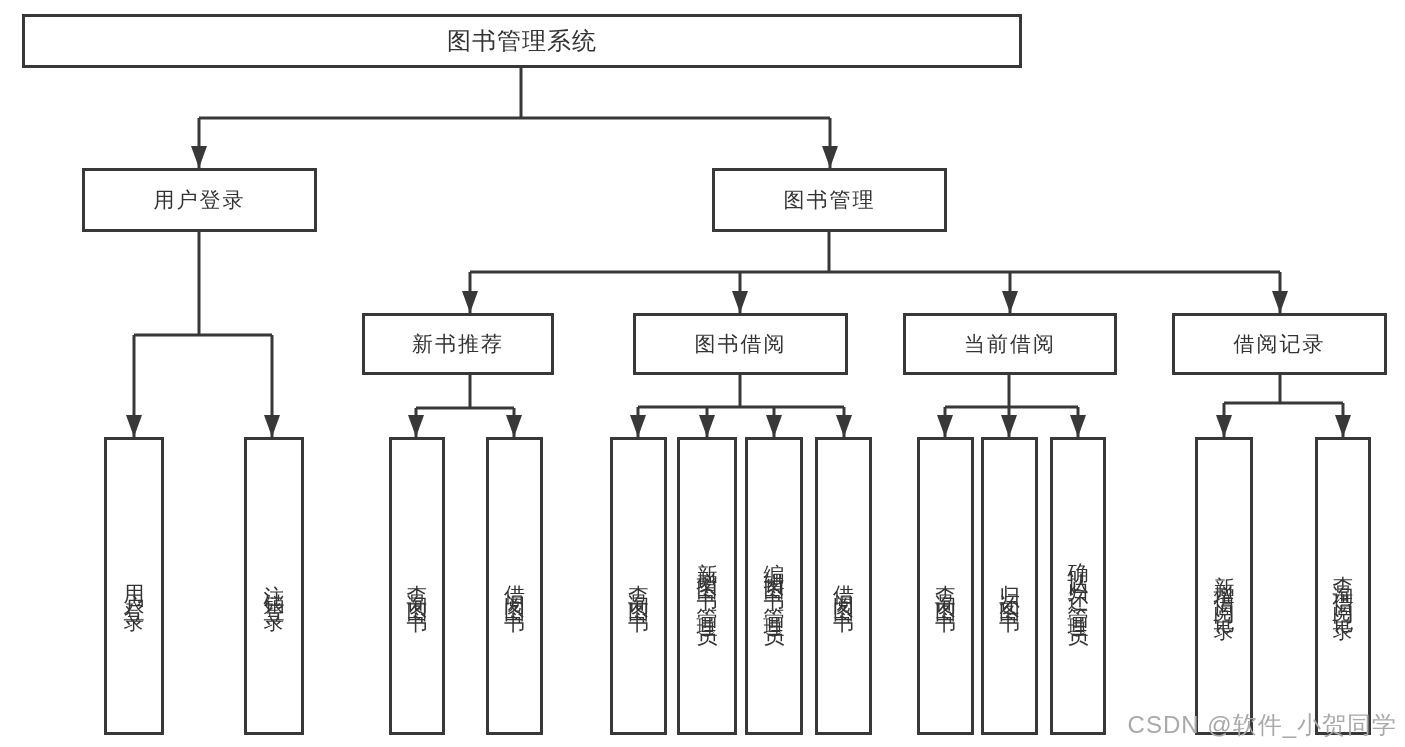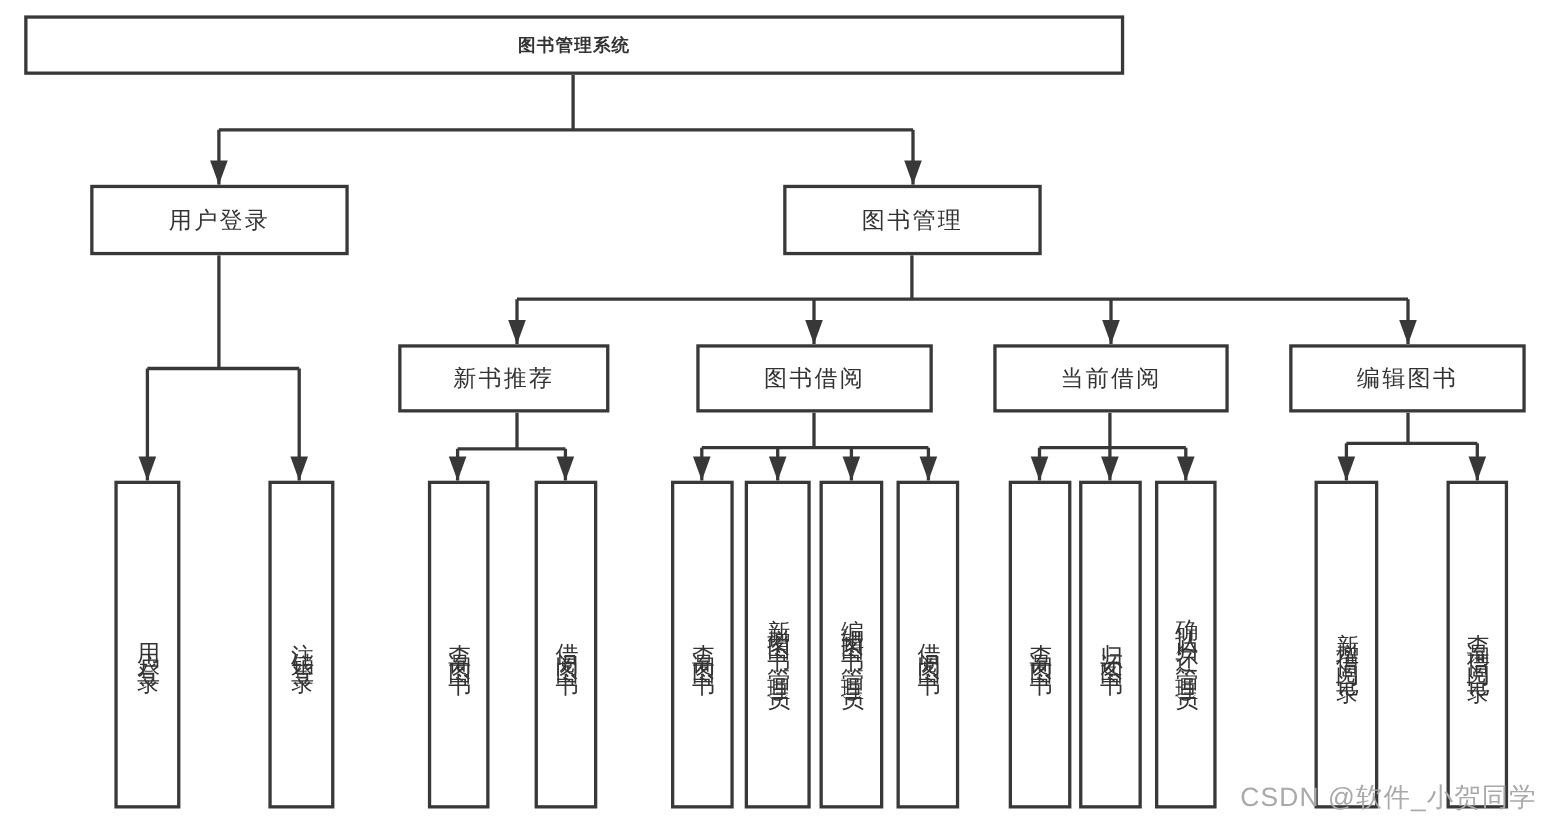--- a/index.html
+++ b/index.html
@@ -25,22 +25,22 @@
   .node .label{
     display:block;
     text-align:center;
     white-space:nowrap;
   }
   .node.h .label{
     font-size:21px;
     letter-spacing:2px;
   }
   .node.root .label{
-    font-size:16px;
-    font-weight:bold;
+    font-size:24px;
+    font-weight:normal;
     letter-spacing:1px;
   }
   .node.v{border-width:3px;}
   .node.v .label{
     writing-mode:vertical-rl;
     text-orientation:mixed;
     font-size:21px;
     letter-spacing:9px;
     white-space:normal;
   }
@@ -124,21 +124,21 @@
   <div class="node h" style="left:362px;top:313px;width:192px;height:62px">
     <span class="label">新书推荐</span>
   </div>
   <div class="node h" style="left:633px;top:313px;width:215px;height:62px">
     <span class="label">图书借阅</span>
   </div>
   <div class="node h" style="left:903px;top:313px;width:214px;height:62px">
     <span class="label">当前借阅</span>
   </div>
   <div class="node h" style="left:1172px;top:313px;width:215px;height:62px">
-    <span class="label">编辑图书</span>
+    <span class="label">借阅记录</span>
   </div>
 
   <div class="node v" style="left:104px;top:437px;width:60px;height:298px">
     <span class="label">用户登录</span>
   </div>
   <div class="node v" style="left:244px;top:437px;width:60px;height:298px">
     <span class="label">注销登录</span>
   </div>
 
   <div class="node v" style="left:389px;top:437px;width:56px;height:298px">

